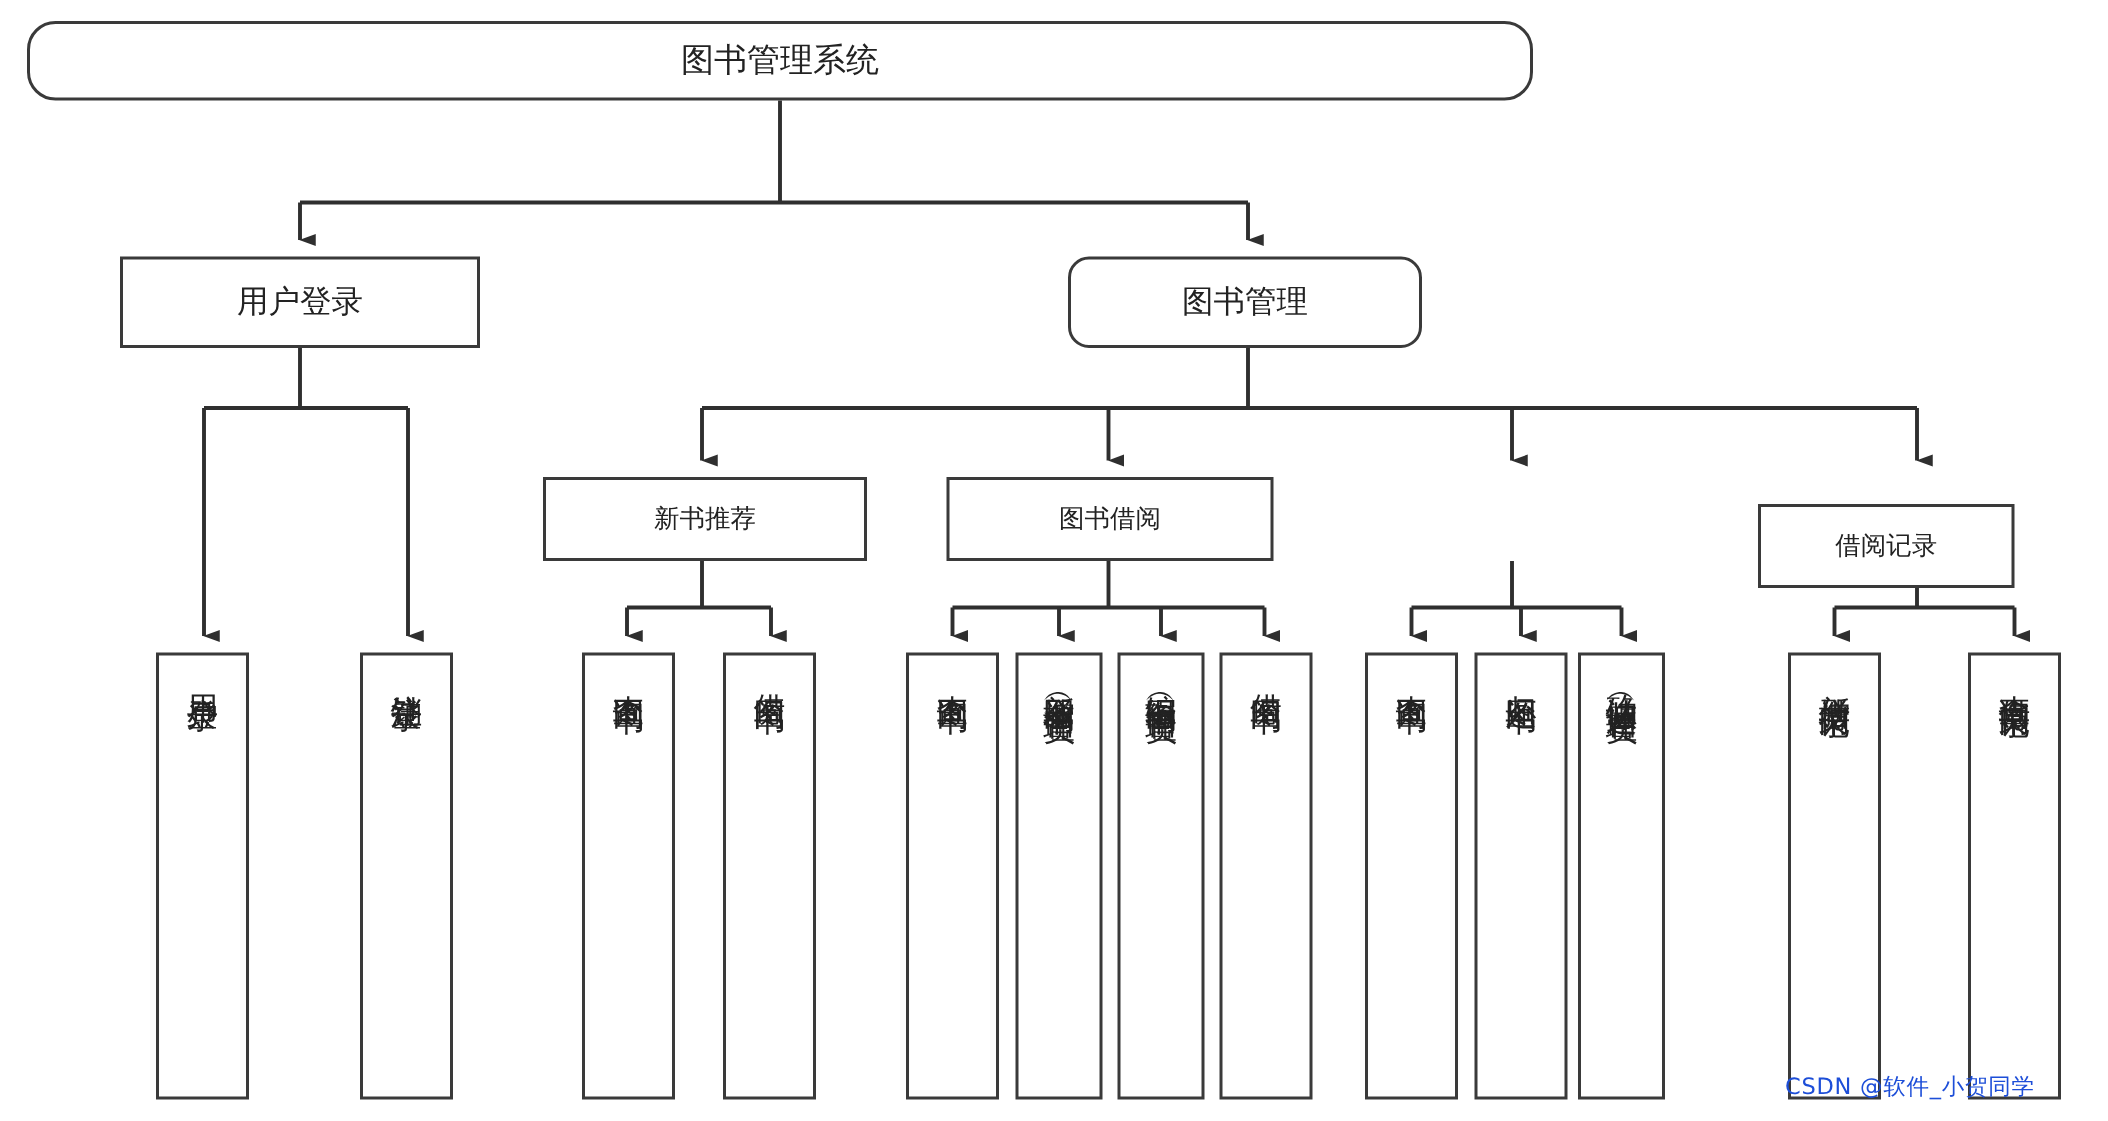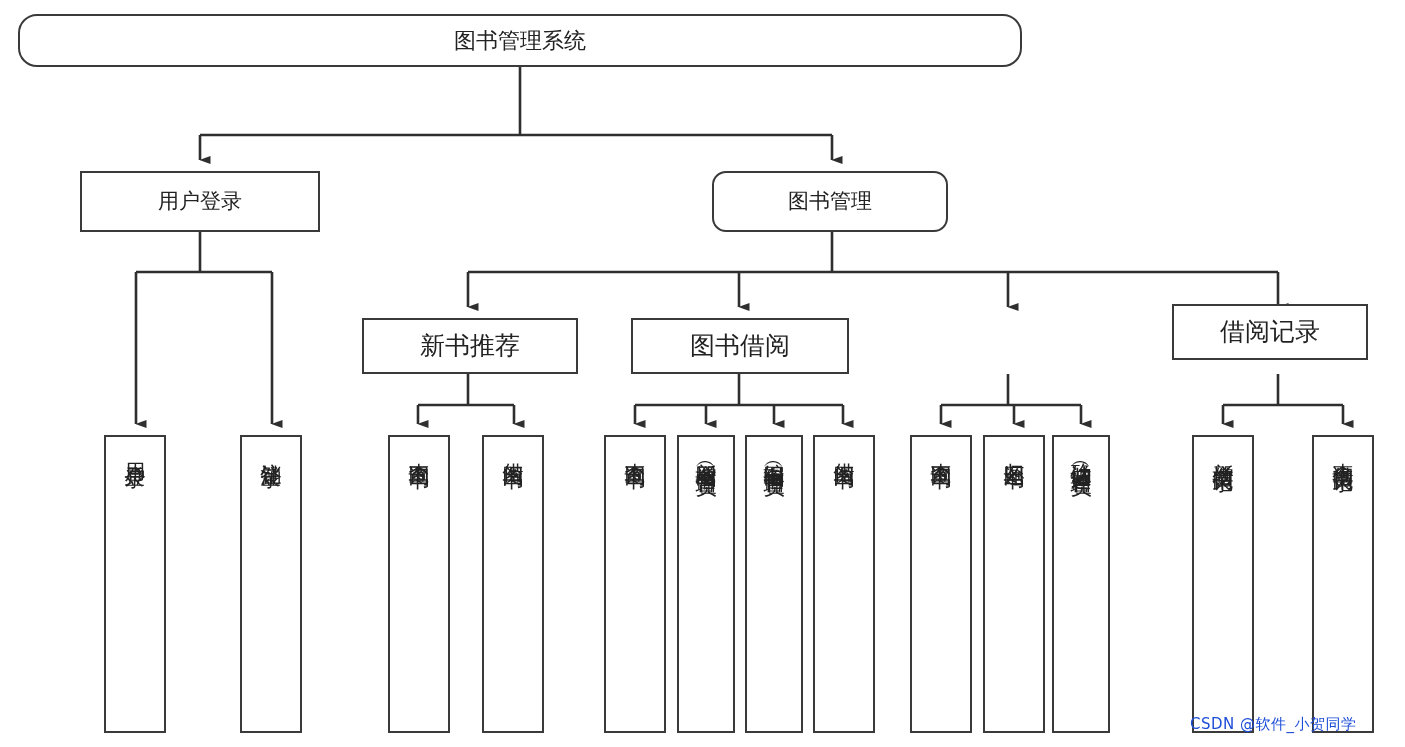--- a/index.html
+++ b/index.html
@@ -38,21 +38,21 @@
     text-align: center;
   }
   .node.root {
     font-size: 22px;
     border-radius: 19px;
   }
   .node.level2 {
     font-size: 21px;
   }
   .node.level3 {
-    font-size: 25px;
+    font-size: 17px;
   }
   .node.leaf {
     font-size: 21px;
     align-items: flex-start;
     padding-top: 9px;
   }
   .node.leaf .vtext {
     writing-mode: vertical-rl;
     text-orientation: upright;
     letter-spacing: 2px;
@@ -132,21 +132,21 @@
   <div class="node level2" style="left:712px; top:171px; width:236px; height:61px;border-radius:14px;">
     <span>图书管理</span>
   </div>
 
   <div class="node level3" style="left:362px; top:318px; width:216px; height:56px;">
     <span>新书推荐</span>
   </div>
   <div class="node level3" style="left:631px; top:318px; width:218px; height:56px;">
     <span>图书借阅</span>
   </div>
-  <div class="node level3" style="left:1172px; top:304px; width:196px; height:56px;">
+  <div class="node level3" style="left:1172px; top:336px; width:171px; height:56px;">
     <span>借阅记录</span>
   </div>
 
   <div class="node leaf" style="left:104px; top:435px; width:62px; height:298px;">
     <span class="vtext">用户登录</span>
   </div>
   <div class="node leaf" style="left:240px; top:435px; width:62px; height:298px;">
     <span class="vtext">注销登录</span>
   </div>
   <div class="node leaf" style="left:388px; top:435px; width:62px; height:298px;">

